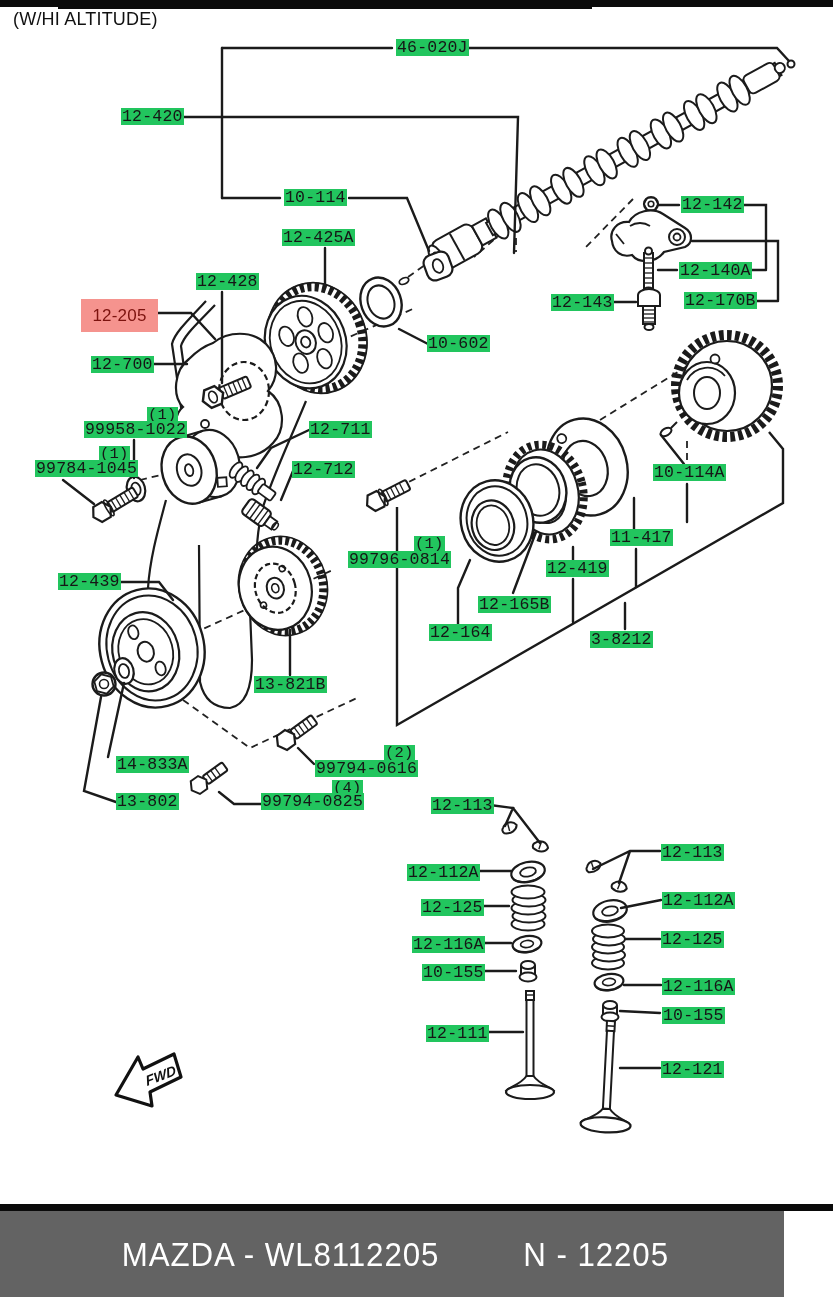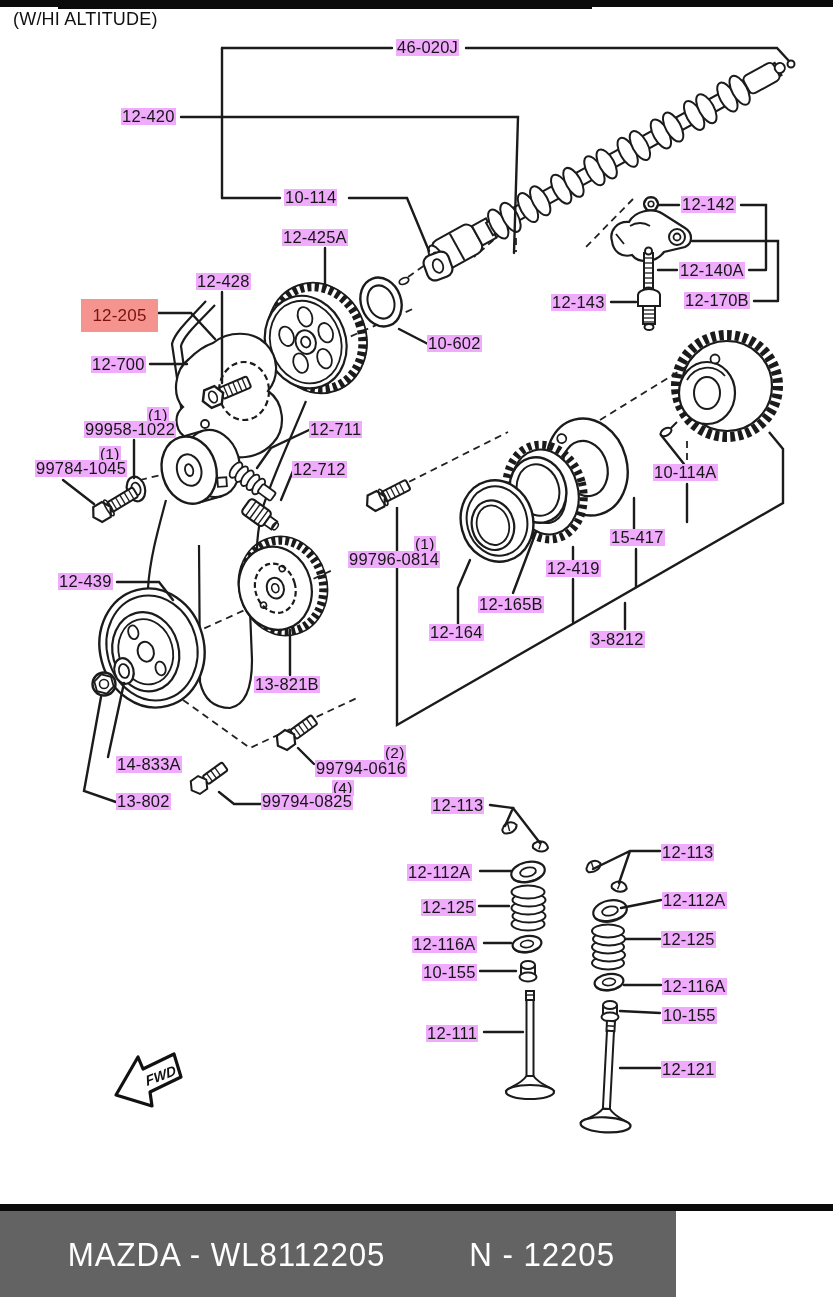--- a/index.html
+++ b/index.html
@@ -3,28 +3,28 @@
 <meta charset="utf-8">
 <style>
   html,body{margin:0;padding:0;background:#fff;}
   #page{position:relative;width:833px;height:1297px;background:#ffffff;overflow:hidden;
         font-family:"Liberation Sans", sans-serif;}
   #art{position:absolute;left:0;top:0;}
   .topbar{position:absolute;left:0;top:0;width:833px;height:7px;background:#0b0b0b;}
   .topbar2{position:absolute;left:58px;top:7px;width:534px;height:2px;background:#0b0b0b;}
   .title{position:absolute;left:13px;top:9px;font-size:18px;font-weight:normal;color:#111;
          letter-spacing:.2px;white-space:nowrap;}
-  .plbl{position:absolute;font-size:16.5px;color:#161616;white-space:nowrap;background:#f0abfc;
-        padding:0 1px;line-height:1.05;letter-spacing:.2px;}
+  .plbl{position:absolute;font-size:16.5px;color:#161616;white-space:nowrap;background:#22c55e;
+        padding:0 1px;line-height:1.05;letter-spacing:.2px;font-family:Liberation Mono, monospace;}
   .qty{font-size:15.5px;}
   .hl{position:absolute;left:81px;top:299px;width:77px;height:33px;background:#f5938e;
       color:#7c120e;display:flex;align-items:center;justify-content:center;
       font-size:17px;letter-spacing:.2px;}
   .rule{position:absolute;left:0;top:1204px;width:833px;height:7px;background:#0a0a0a;}
-  .footer{position:absolute;left:0;top:1211px;width:676px;height:86px;background:#636363;
+  .footer{position:absolute;left:0;top:1211px;width:784px;height:86px;background:#636363;
           display:flex;align-items:center;justify-content:center;gap:64px;}
   .footer span{color:#fff;font-size:34px;transform:scaleX(.92);letter-spacing:1px;white-space:nowrap;}
 </style>
 </head>
 <body>
 
 <div id="page">
 
 <svg id="art" width="833" height="1297" viewBox="0 0 833 1297">
 
@@ -462,21 +462,21 @@
   <div class="plbl" style="left:116px;top:793px">13-802</div>
   <div class="plbl qty" style="left:384px;top:745px">(2)</div>
   <div class="plbl" style="left:315px;top:760px">99794-0616</div>
   <div class="plbl qty" style="left:332px;top:780px">(4)</div>
   <div class="plbl" style="left:261px;top:793px">99794-0825</div>
   <div class="plbl qty" style="left:414px;top:536px">(1)</div>
   <div class="plbl" style="left:348px;top:551px">99796-0814</div>
   <div class="plbl" style="left:429px;top:624px">12-164</div>
   <div class="plbl" style="left:478px;top:596px">12-165B</div>
   <div class="plbl" style="left:546px;top:560px">12-419</div>
-  <div class="plbl" style="left:610px;top:529px">15-417</div>
+  <div class="plbl" style="left:610px;top:529px">11-417</div>
   <div class="plbl" style="left:590px;top:631px">3-8212</div>
   <div class="plbl" style="left:431px;top:797px">12-113</div>
   <div class="plbl" style="left:407px;top:864px">12-112A</div>
   <div class="plbl" style="left:421px;top:899px">12-125</div>
   <div class="plbl" style="left:412px;top:936px">12-116A</div>
   <div class="plbl" style="left:422px;top:964px">10-155</div>
   <div class="plbl" style="left:426px;top:1025px">12-111</div>
   <div class="plbl" style="left:661px;top:844px">12-113</div>
   <div class="plbl" style="left:662px;top:892px">12-112A</div>
   <div class="plbl" style="left:661px;top:931px">12-125</div>

